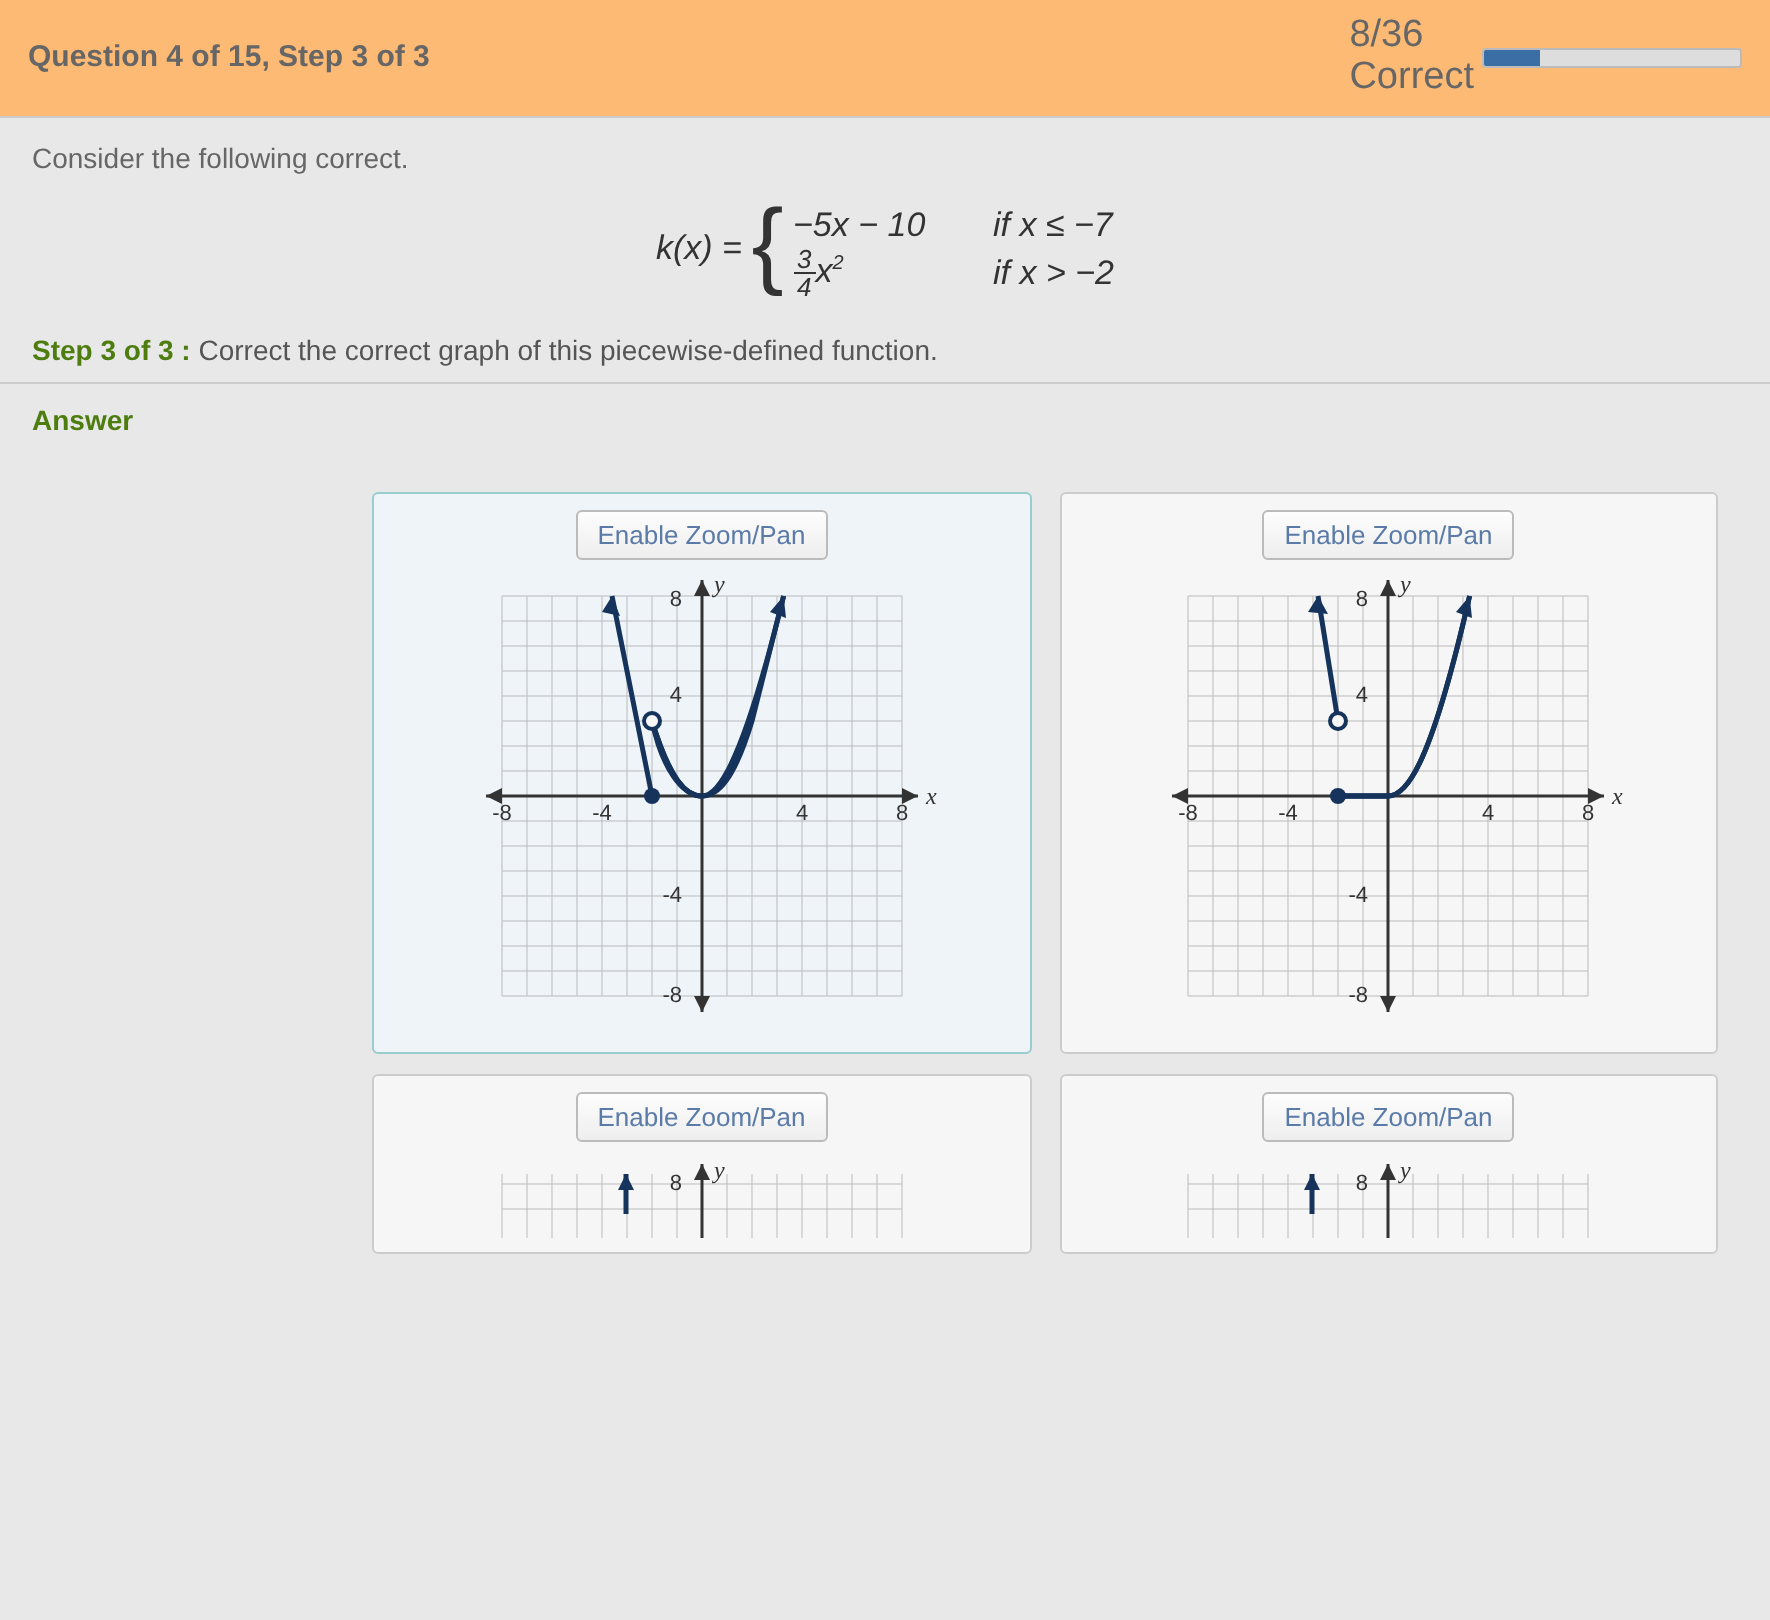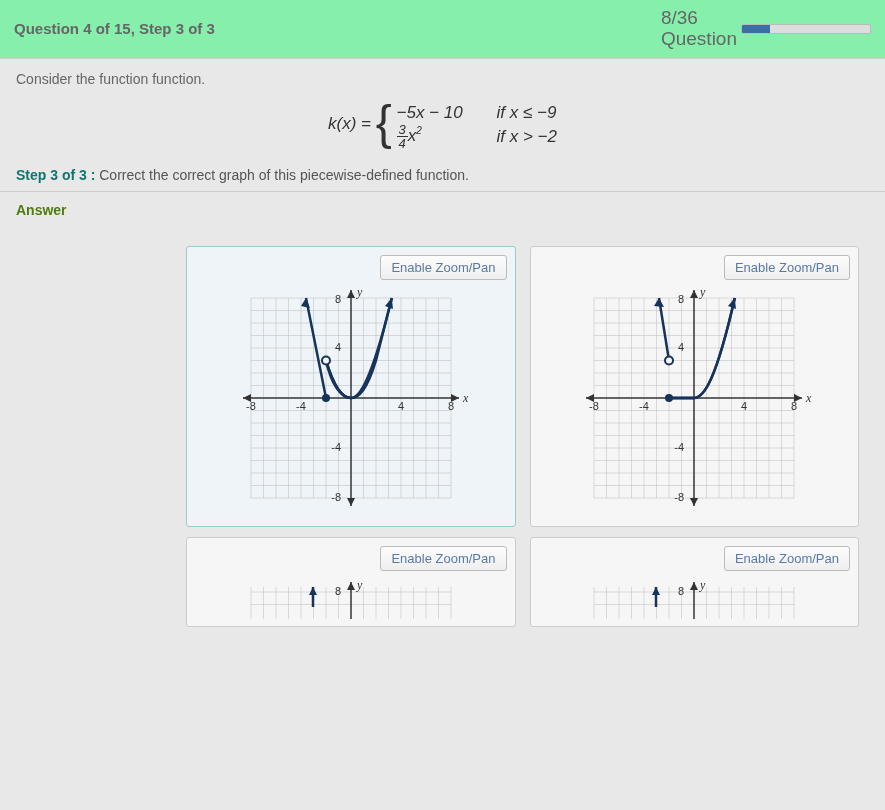--- a/index.html
+++ b/index.html
@@ -9,21 +9,21 @@
     color: #555;
     width: 885px;
     height: 810px;
     overflow: hidden;
   }
   .header {
     display: flex;
     align-items: center;
     padding: 8px 14px;
     border-bottom: 1px solid #ccc;
-    background: #86efac;
+    background: #fdba74;
   }
   .qtitle {
     flex: 1;
     font-size: 15px;
     color: #666;
     font-weight: bold;
   }
   .score {
     font-size: 19px;
     color: #666;
@@ -61,21 +61,21 @@
     position: relative;
     top: -2px;
   }
   .ftable { display: inline-block; vertical-align: middle; text-align: left; }
   .ftable .row { display: flex; gap: 30px; height: 24px; align-items: center; }
   .ftable .expr { min-width: 70px; }
   .frac { display:inline-flex; flex-direction:column; font-size:13px; text-align:center; line-height:1; vertical-align:middle;}
   .frac .top { border-bottom:1px solid #333; padding:0 2px;}
   .frac .bot { padding:0 2px;}
   .step { font-size: 14px; color:#555; margin-bottom: 8px; }
-  .step b { color:#0f766e; }
+  .step b { color:#4d7c0f; }
   .divider { border-top: 1px solid #ccc; margin: 6px -16px 10px -16px; }
   .answer-label {
     font-size: 14px; color:#4d7c0f; font-weight: bold;
     margin: 10px 0 28px 0;
   }
   .graphs {
     display: grid;
     grid-template-columns: 1fr 1fr;
     gap: 14px;
     margin-left: 170px;
@@ -84,21 +84,21 @@
   .graph-card {
     background: #f6f6f6;
     border: 1px solid #ccc;
     border-radius: 3px;
     padding: 8px 8px 8px 8px;
   }
   .graph-card.selected {
     background: #eef4f8;
     border: 1px solid #9cc;
   }
-  .zoom-row { display:flex; justify-content:flex-end; margin-bottom:8px;}
+  .zoom-row { display:flex; justify-content:center; margin-bottom:8px;}
   .zoom-btn {
     font-size: 13px;
     color: #5a7aa8;
     background: linear-gradient(#fdfdfd,#eee);
     border: 1px solid #bbb;
     border-radius: 3px;
     padding: 4px 10px;
     cursor: pointer;
   }
   .plot { display:block; margin: 0 auto; }
@@ -107,38 +107,38 @@
   .sec2 .graph-card { height: 90px; overflow:hidden; }
   .sec2 { margin-top: 10px; }
 </style>
 </head>
 <body>
 
 <div class="header">
   <div class="qtitle">Question 4 of 15, Step 3 of 3</div>
   <div class="score">
     <div>8/36</div>
-    <div>Question</div>
+    <div>Correct</div>
   </div>
   <div class="progress">
       <div></div>
     </div>
 </div>
 
 <div class="content">
-  <div class="instr">Consider the function function.</div>
+  <div class="instr">Consider the following correct.</div>
 
   <div class="formula-wrap">
     <span class="formula">
       <span>k(x) =</span>
       <span class="brace">{</span>
       <span class="ftable">
         <span class="row">
           <span class="expr">−5x − 10</span>
-          <span>if x ≤ −9</span>
+          <span>if x ≤ −7</span>
         </span>
         <span class="row">
           <span class="expr">
             <span class="frac">
               <span class="top">3</span>
               <span class="bot">4</span>
             </span><span>x</span><sup style="font-size:10px">2</sup>
           </span>
           <span>if x &gt; −2</span>
         </span>

